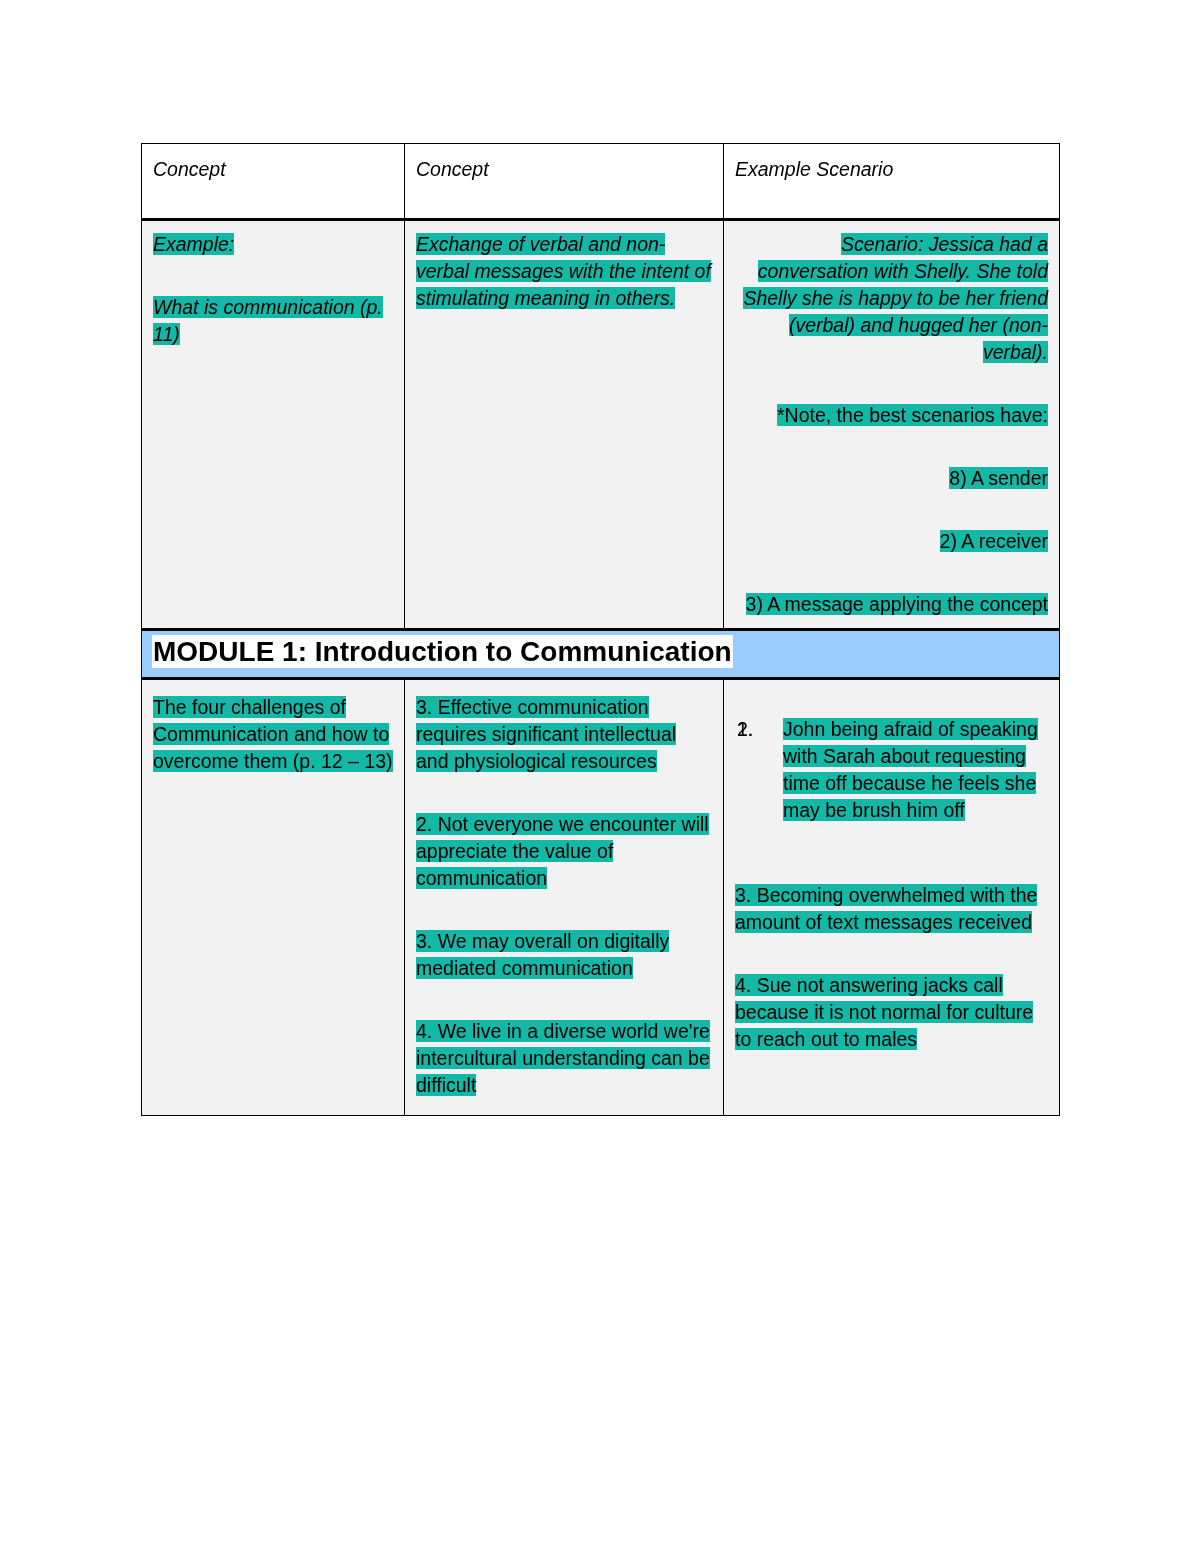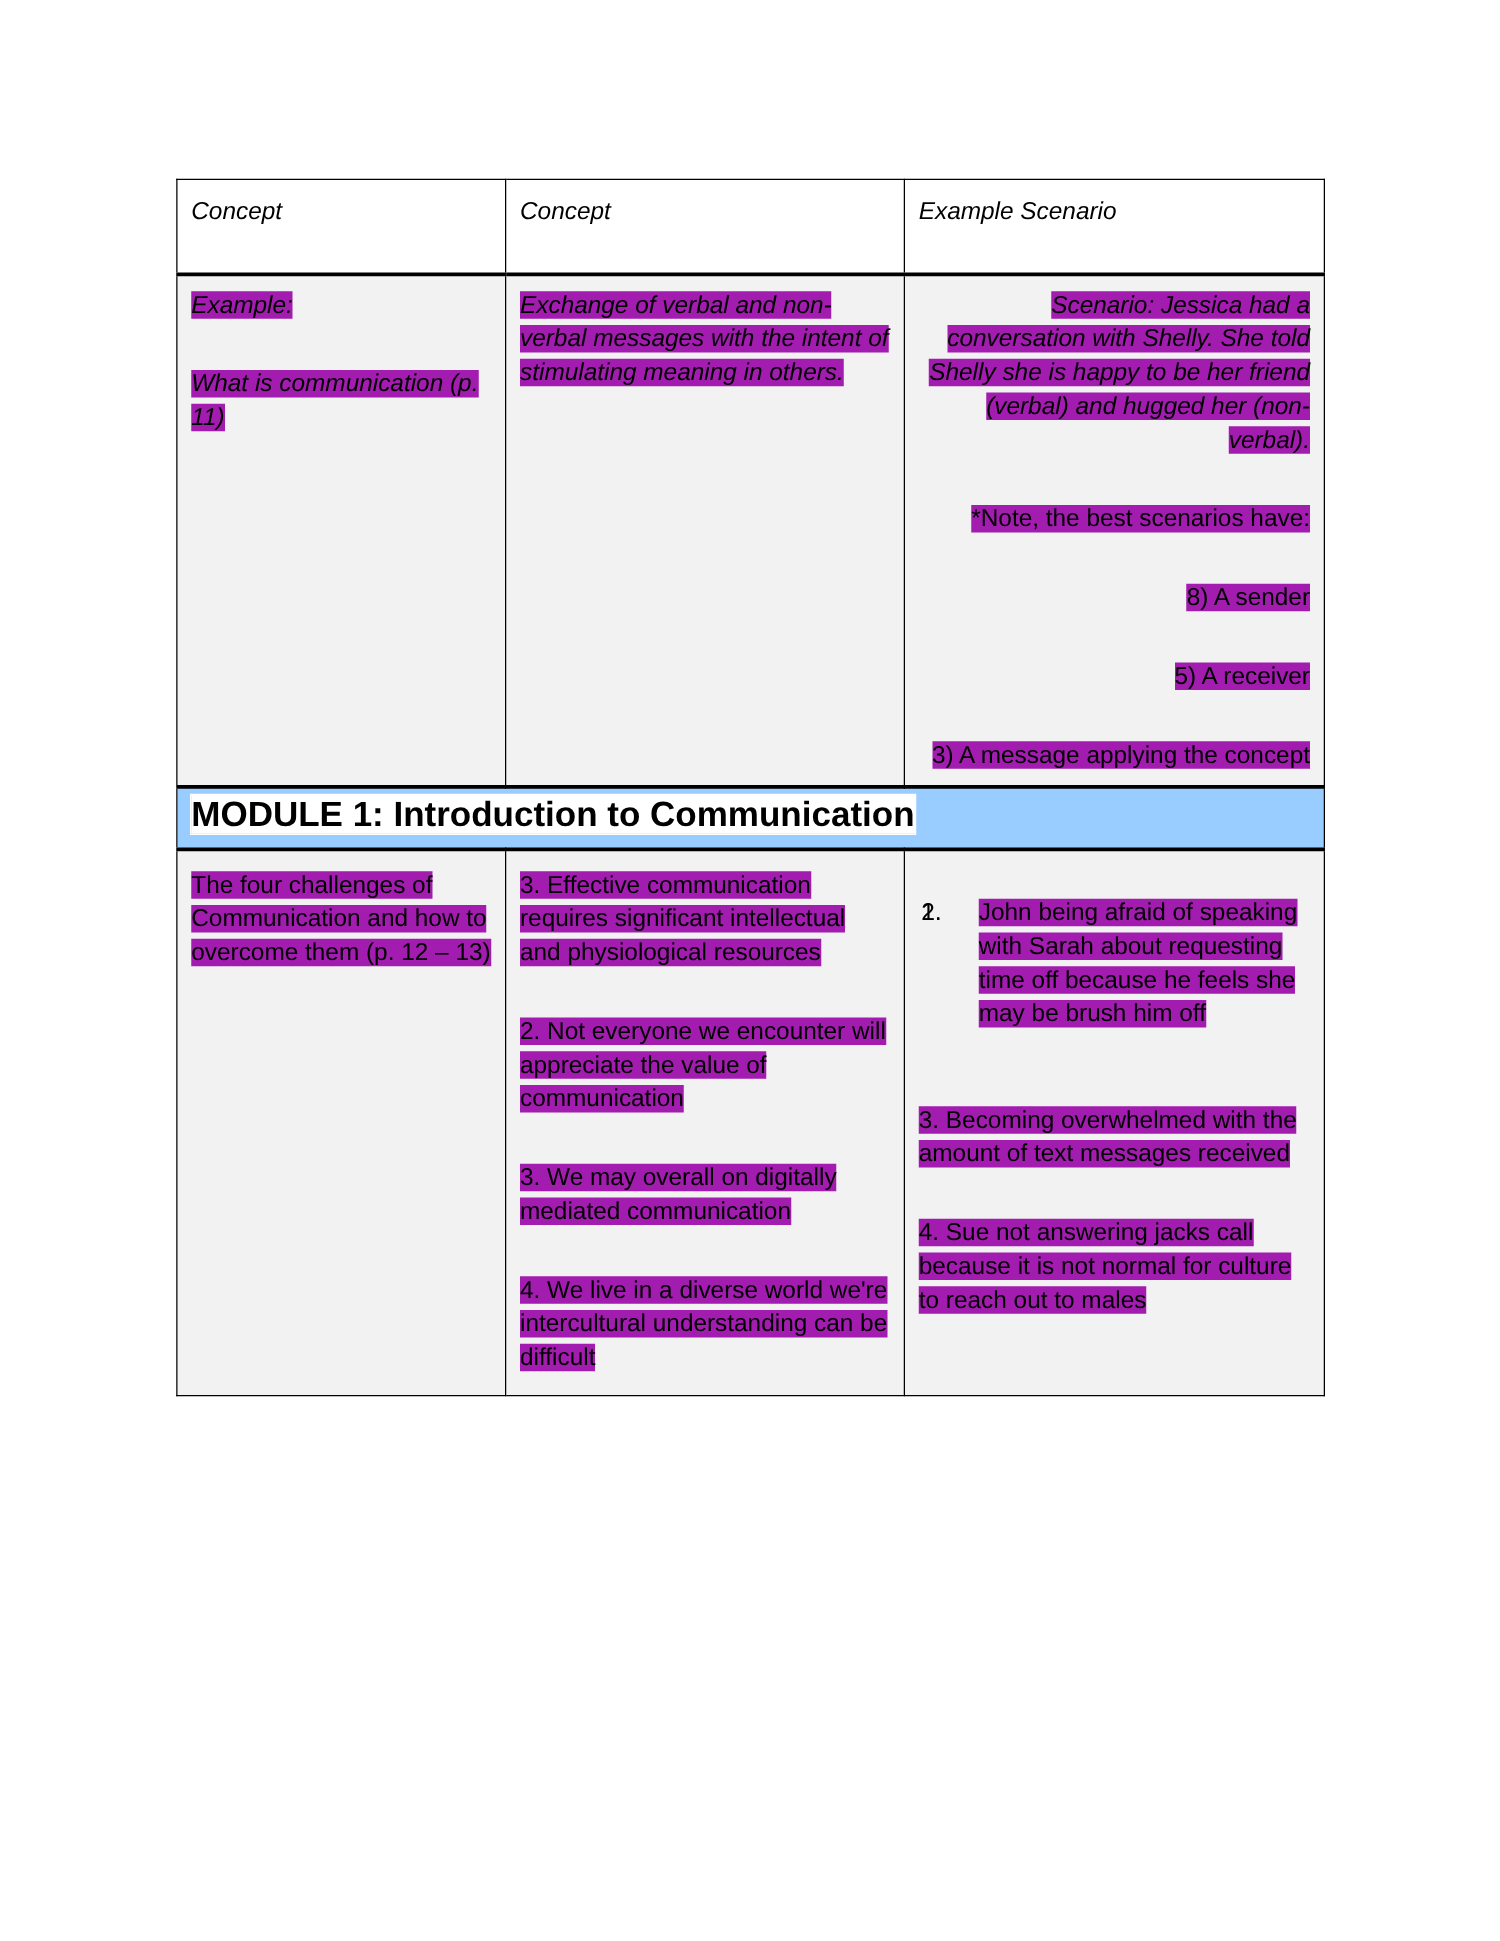--- a/index.html
+++ b/index.html
@@ -92,21 +92,21 @@
 
   
   tr.row-linear td {
     background: #ffffff;
     height: 120px;
     padding-top: 14px;
   }
 
   
   .hl {
-    background: #a21caf;
+    background: #14b8a6;
     box-decoration-break: clone;
     -webkit-box-decoration-break: clone;
   }
 
   p.para {
     margin: 0 0 0 0;
   }
   p.para + p.para {
     margin-top: 36px;
   }
@@ -179,21 +179,21 @@
           <p class="para italic-block">
             <span class="hl">Scenario: Jessica had a conversation with Shelly. She told Shelly she is happy to be her friend (verbal) and hugged her (non-verbal).</span>
           </p>
           <p class="para">
             <span class="hl">*Note, the best scenarios have:</span>
           </p>
           <p class="para">
             <span class="hl">8) A sender</span>
           </p>
           <p class="para">
-            <span class="hl">5) A receiver</span>
+            <span class="hl">2) A receiver</span>
           </p>
           <p class="para">
             <span class="hl">3) A message applying the concept</span>
           </p>
         </td>
       </tr>
 
       <tr class="row-module">
         <td colspan="3">
           <span class="module-title">MODULE 1: Introduction to Communication</span>

